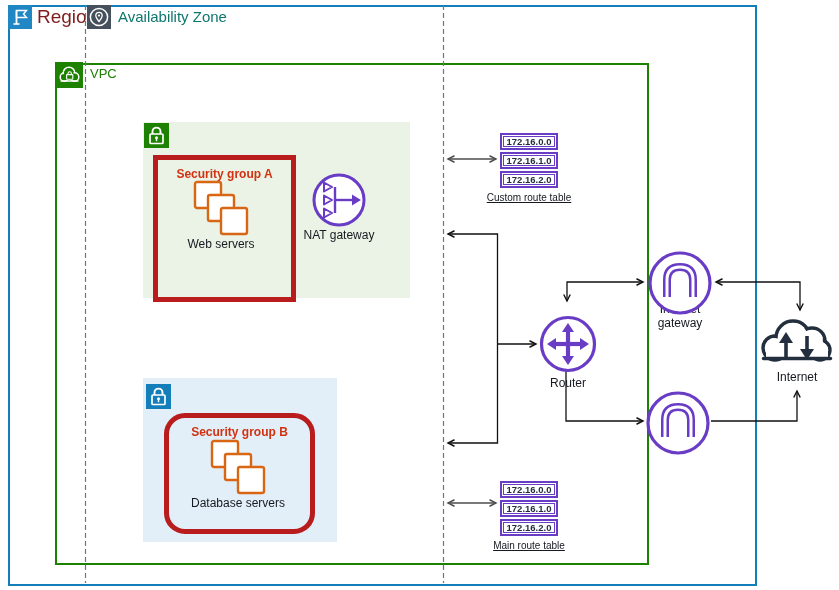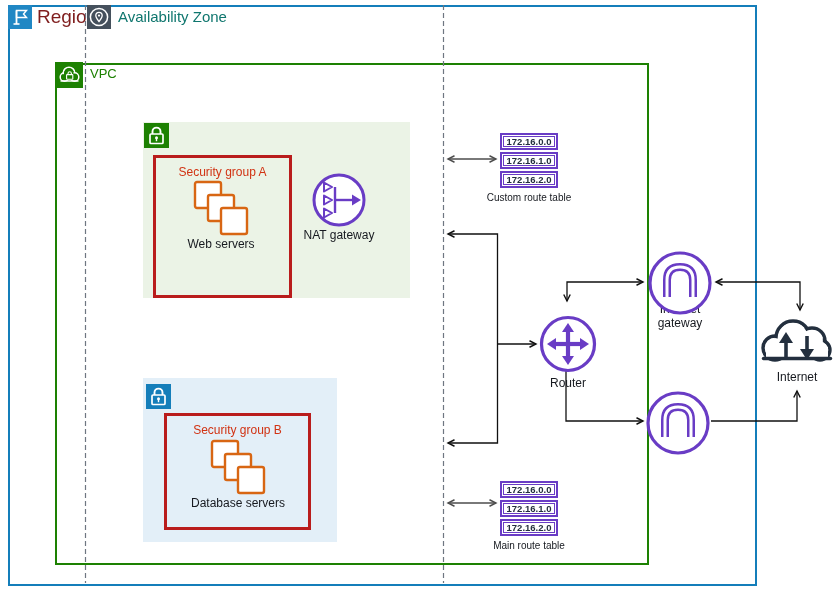--- a/index.html
+++ b/index.html
@@ -8,32 +8,32 @@
     font-family:"Liberation Sans", sans-serif;color:#16191f;
   }
   .abs{position:absolute;}
   .label{font-size:12px;line-height:14px;white-space:nowrap;}
   
   .region-box{left:8px;top:5px;width:745px;height:577px;border:2px solid #147EBA;z-index:1;}
   .vpc-box{left:55px;top:63px;width:590px;height:498px;border:2px solid #1D8102;z-index:1;}
   .subnet{z-index:2;}
   .public-subnet{left:143px;top:122px;width:267px;height:176px;background:#EBF3E6;}
   .private-subnet{left:143px;top:378px;width:194px;height:164px;background:#E3EFF8;}
-  .sg-box{border:3px solid #b91c1c;z-index:3;}
+  .sg-box{border:5px solid #b91c1c;z-index:3;font-weight:bold;}
   .sg-a{left:153px;top:155px;width:133px;height:137px;}
-  .sg-b{left:164px;top:413px;width:141px;height:111px;}
+  .sg-b{left:164px;top:413px;width:141px;height:111px;border-radius:21px;}
   .sg-title{position:absolute;top:7px;left:0;width:100%;text-align:center;color:#D13212;font-size:12px;}
   
   .region-label{left:37px;top:10px;color:#7f1d1d;font-size:19px;}
   .az-label{left:118px;top:10px;color:#0f766e;font-size:15px;}
   .vpc-label{left:90px;top:67px;color:#1D8102;font-size:13px;}
   .public-label{left:177px;top:129px;color:#1D8102;font-size:12.5px;}
   .private-label{left:179px;top:390px;color:#147EBA;font-size:12.5px;}
   
-  .rt-group{z-index:4;}
+  .rt-group{z-index:4;text-decoration:underline;}
   .rt-box{position:relative;width:58px;height:17px;border:2px solid #693CC5;background:#ffffff;box-sizing:border-box;margin-bottom:2px;}
   .rt-inner{position:absolute;inset:1px;border:1px solid #693CC5;display:flex;align-items:center;justify-content:center;
             font-size:9.5px;font-weight:bold;color:#232F3E;letter-spacing:0;}
   .rt-label{width:140px;margin-left:-41px;text-align:center;font-size:10px;margin-top:4px;}
   
   .node-label{z-index:5;font-size:12px;line-height:14px;text-align:center;color:#16191f;}
   svg.icon{position:absolute;z-index:6;}
   svg.overlay{position:absolute;left:0;top:0;z-index:4;}
 </style>
 </head>

